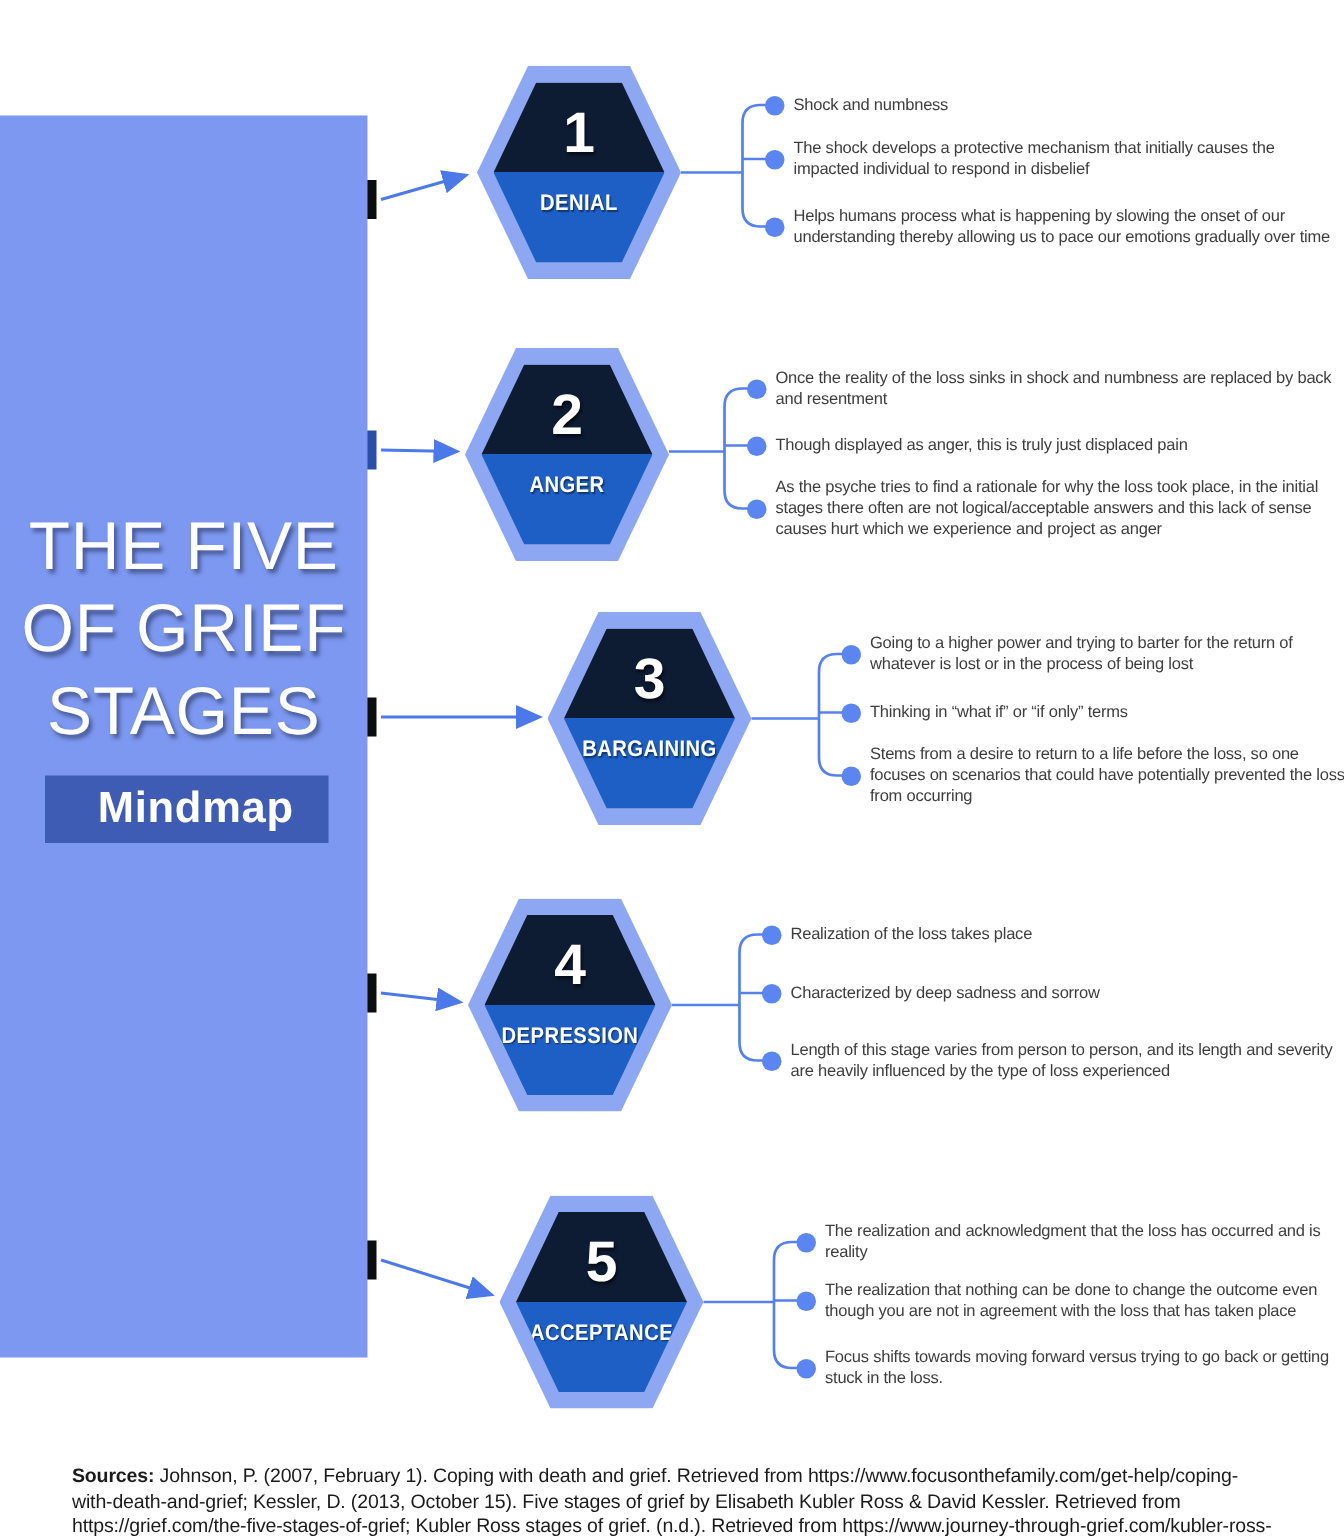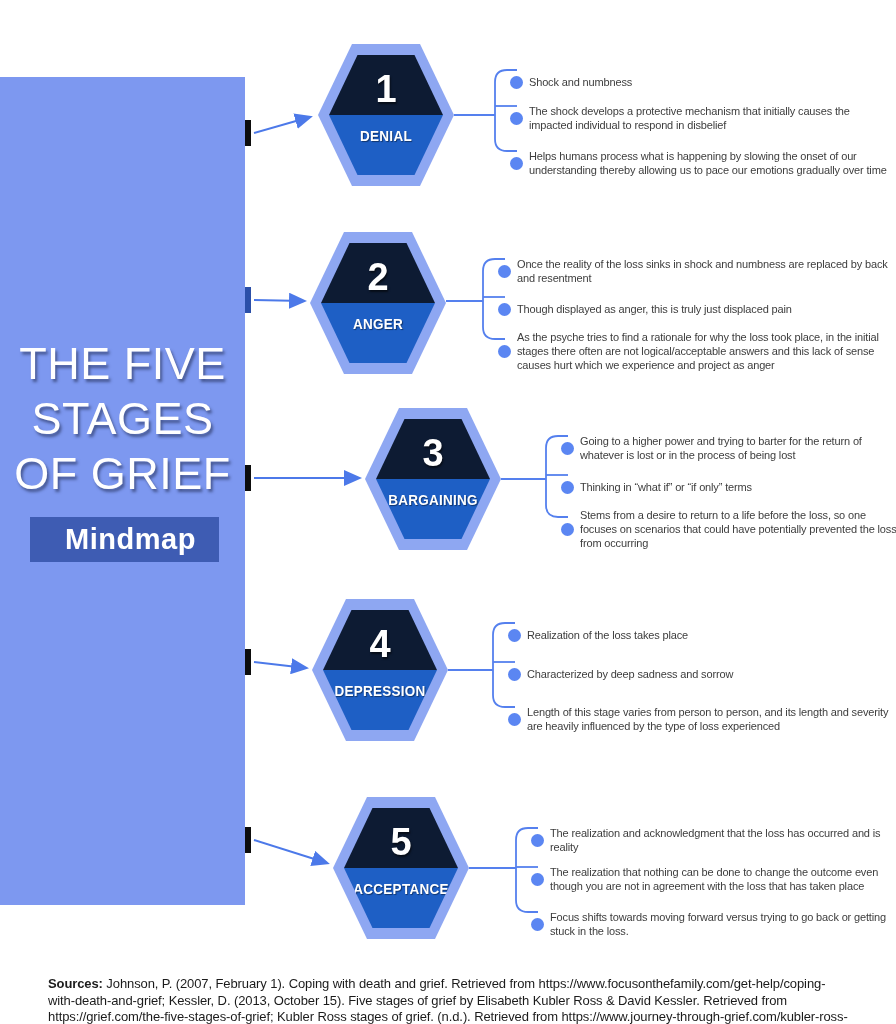--- a/index.html
+++ b/index.html
@@ -28,21 +28,21 @@
        background:linear-gradient(to bottom,#0D1B33 0 50%,#1E5FC5 50% 100%);
        filter:drop-shadow(1px 2px 2px rgba(0,0,20,.5));}
   .hex-num{position:absolute;top:7%;height:43%;width:100%;display:flex;align-items:center;
        justify-content:center;font-size:38px;font-weight:700;color:#fff;
        text-shadow:1px 2px 2px rgba(0,0,0,.55);}
   .hex-label{position:absolute;top:53%;height:28%;width:100%;display:flex;align-items:center;
        justify-content:center;font-size:15px;font-weight:700;color:#fff;letter-spacing:.3px;
        transform:scaleX(.9);text-shadow:1px 1px 1px rgba(0,0,0,.45);white-space:nowrap;}
 
   
-  .bullet{position:absolute;display:flex;align-items:center;transform:translateY(-50%);margin-top:12px;}
+  .bullet{position:absolute;display:flex;align-items:center;transform:translateY(-50%);}
   .dot{flex:0 0 13px;width:13px;height:13px;border-radius:50%;background:#5B86F2;margin-right:6px;}
   .btxt{font-size:11px;line-height:14px;color:#3d3d3d;letter-spacing:-.15px;}
 
   
   .sources{position:absolute;left:48px;top:976px;width:802px;font-size:13px;line-height:16.5px;
        color:#1b1b1b;letter-spacing:-.1px;}
   .sources b{font-weight:700;}
 </style>
 </head>
 <body>
@@ -89,22 +89,22 @@
 
       <path d="M469,868 L516,868"></path>
       <path d="M538,828 L528,828 Q516,828 516,840 L516,900 Q516,912 528,912 L538,912"></path>
       <path d="M516,867 L538,867"></path>
     </g>
   </svg>
 
   <div class="sidebar"></div>
   <div class="title">
     <div>THE FIVE</div>
+    <div>OF GRIEF</div>
     <div>STAGES</div>
-    <div>OF GRIEF</div>
   </div>
   <div class="mindmap-box">Mindmap</div>
 
   <div class="hex" style="left:318px;top:44px">
     <div class="hex-inner">
       <div class="hex-num">1</div>
       <div class="hex-label">DENIAL</div>
     </div>
   </div>
 

